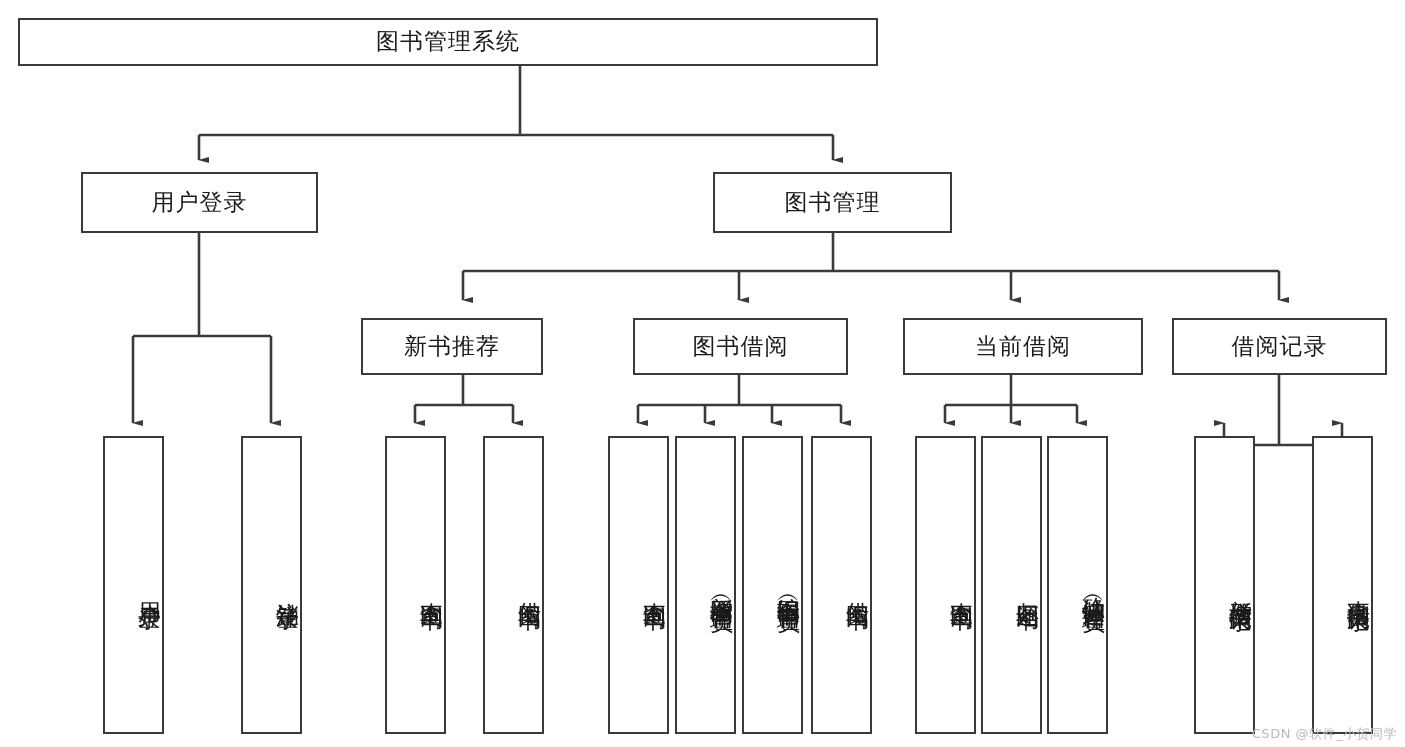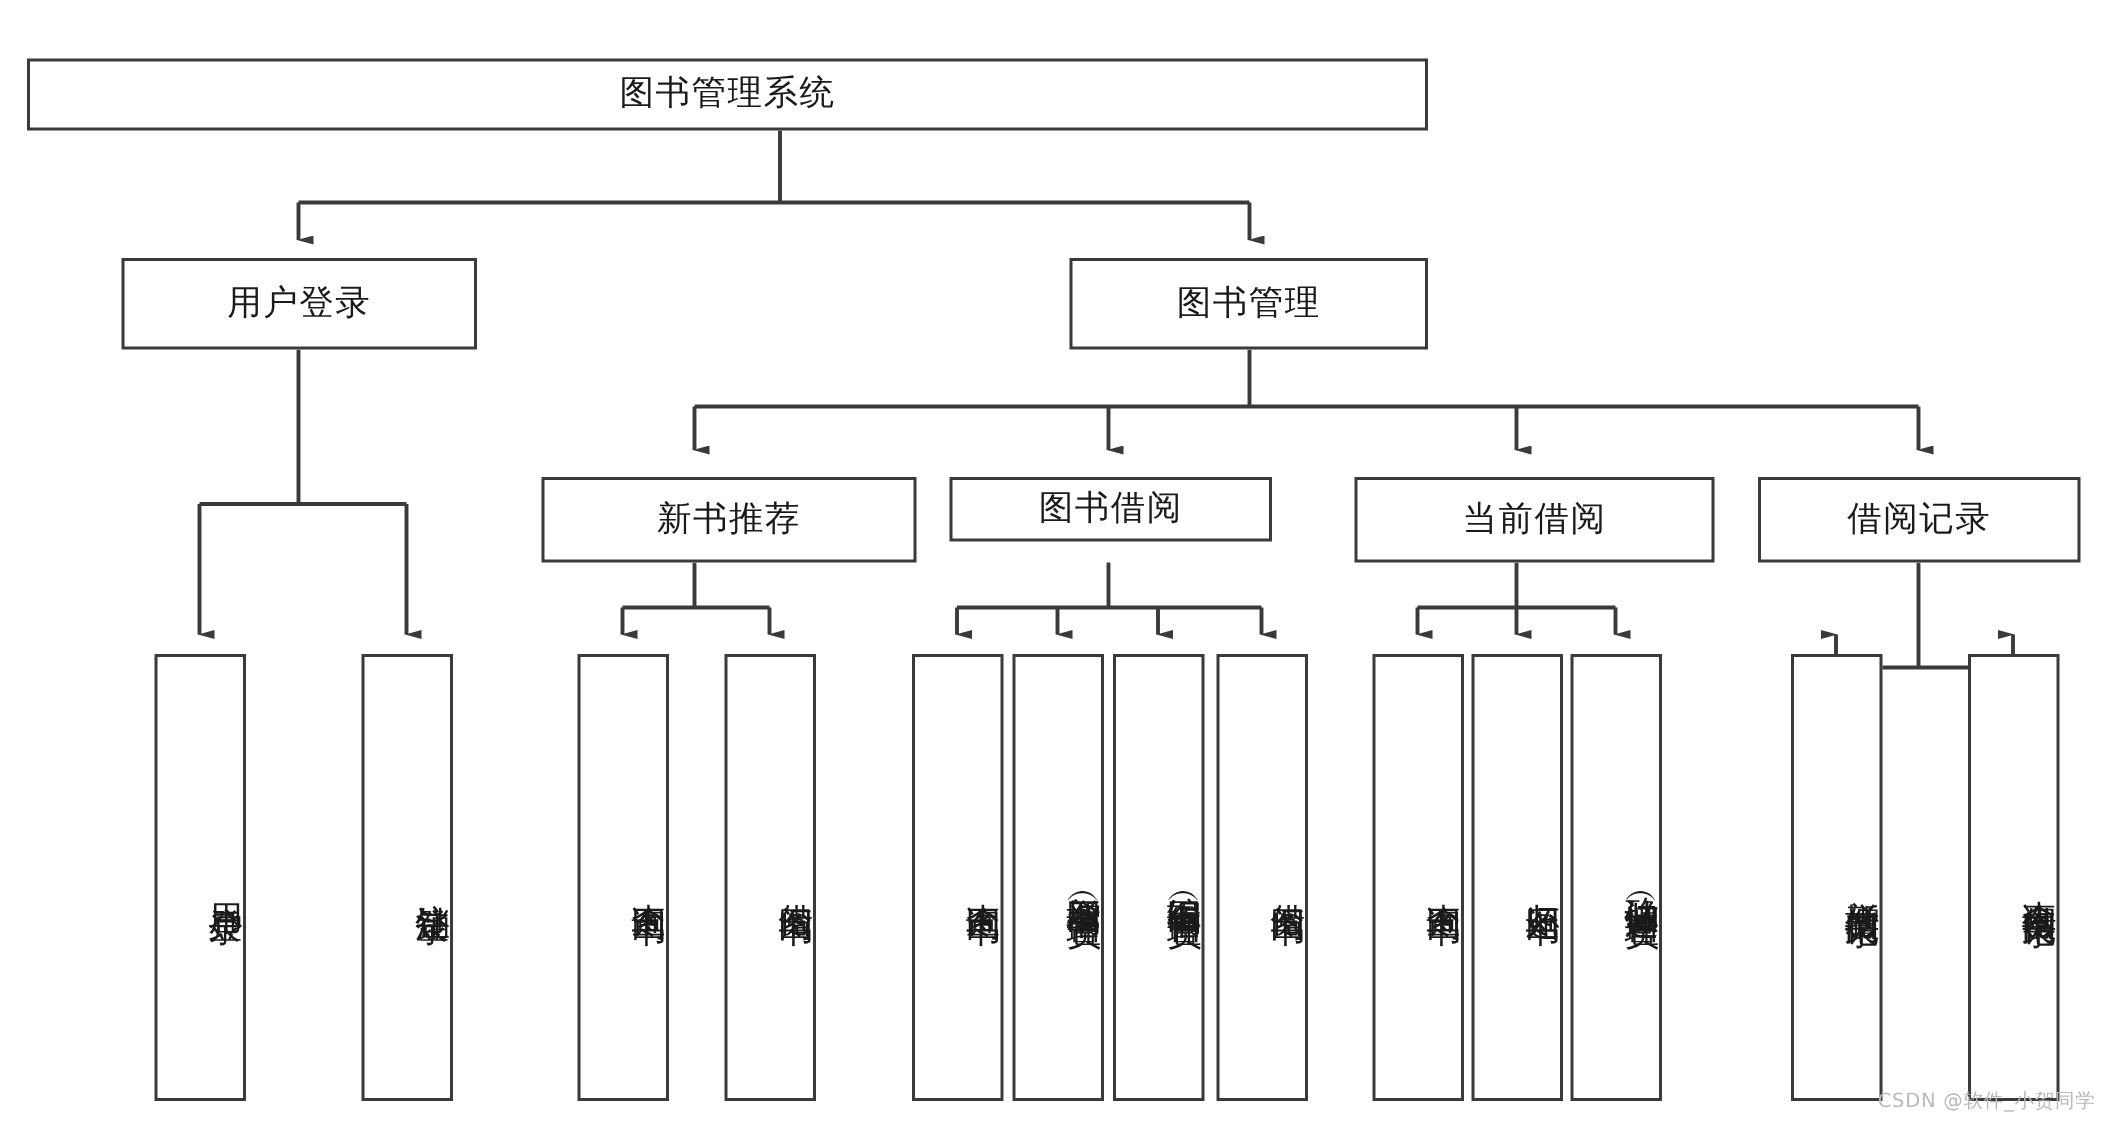--- a/index.html
+++ b/index.html
@@ -116,35 +116,35 @@
       <path d="M1011,405 L1011,423" marker-end="url(#arw)"></path>
       <path d="M1077,405 L1077,423" marker-end="url(#arw)"></path>
 
       <path d="M1279,375 L1279,445"></path>
       <path d="M1224,445 L1342,445"></path>
       <path d="M1224,445 L1224,423" marker-end="url(#arw)"></path>
       <path d="M1342,445 L1342,423" marker-end="url(#arw)"></path>
     </g>
   </svg>
 
-  <div class="node horiz" style="left:18px; top:18px; width:934px; height:48px;margin-top:21px;">
+  <div class="node horiz" style="left:18px; top:18px; width:860px; height:48px;">
     <span>图书管理系统</span>
   </div>
 
   <div class="node horiz" style="left:81px; top:172px; width:237px; height:61px;">
     <span>用户登录</span>
   </div>
   <div class="node horiz" style="left:713px; top:172px; width:239px; height:61px;">
     <span>图书管理</span>
   </div>
 
-  <div class="node horiz" style="left:361px; top:318px; width:250px; height:57px;">
+  <div class="node horiz" style="left:361px; top:318px; width:182px; height:57px;">
     <span>新书推荐</span>
   </div>
-  <div class="node horiz" style="left:633px; top:318px; width:215px; height:43px;">
+  <div class="node horiz" style="left:633px; top:318px; width:215px; height:57px;">
     <span>图书借阅</span>
   </div>
   <div class="node horiz" style="left:903px; top:318px; width:240px; height:57px;">
     <span>当前借阅</span>
   </div>
   <div class="node horiz" style="left:1172px; top:318px; width:215px; height:57px;">
     <span>借阅记录</span>
   </div>
 
   <div class="node vert" style="left:103px; top:436px; width:61px; height:298px;">

